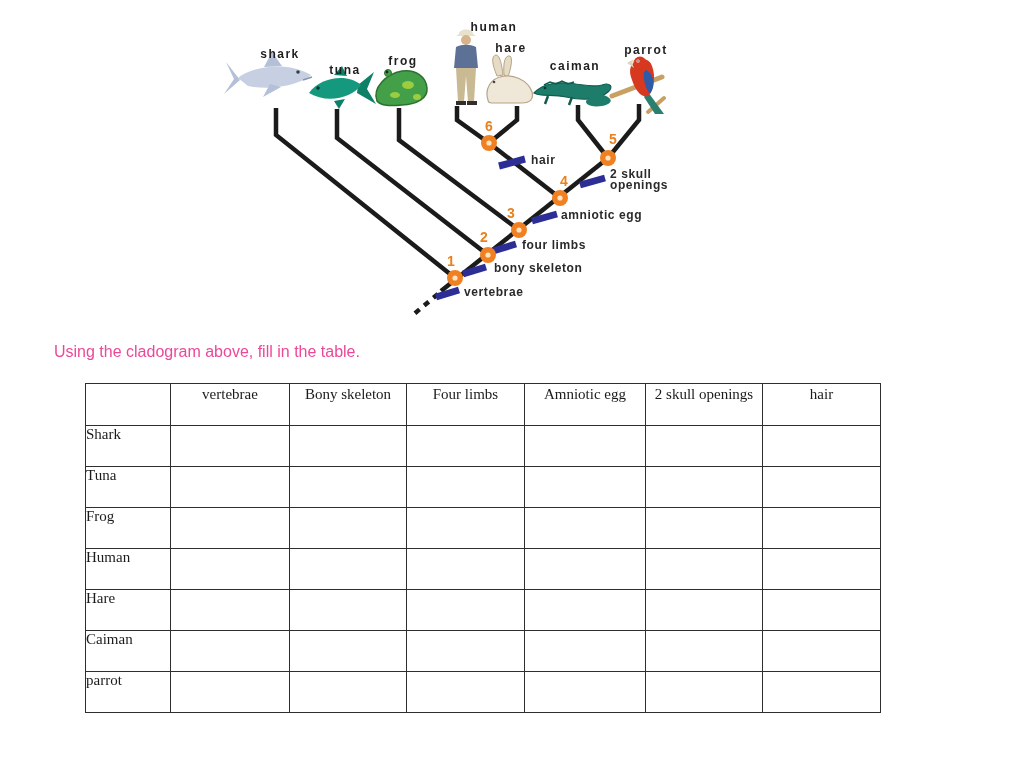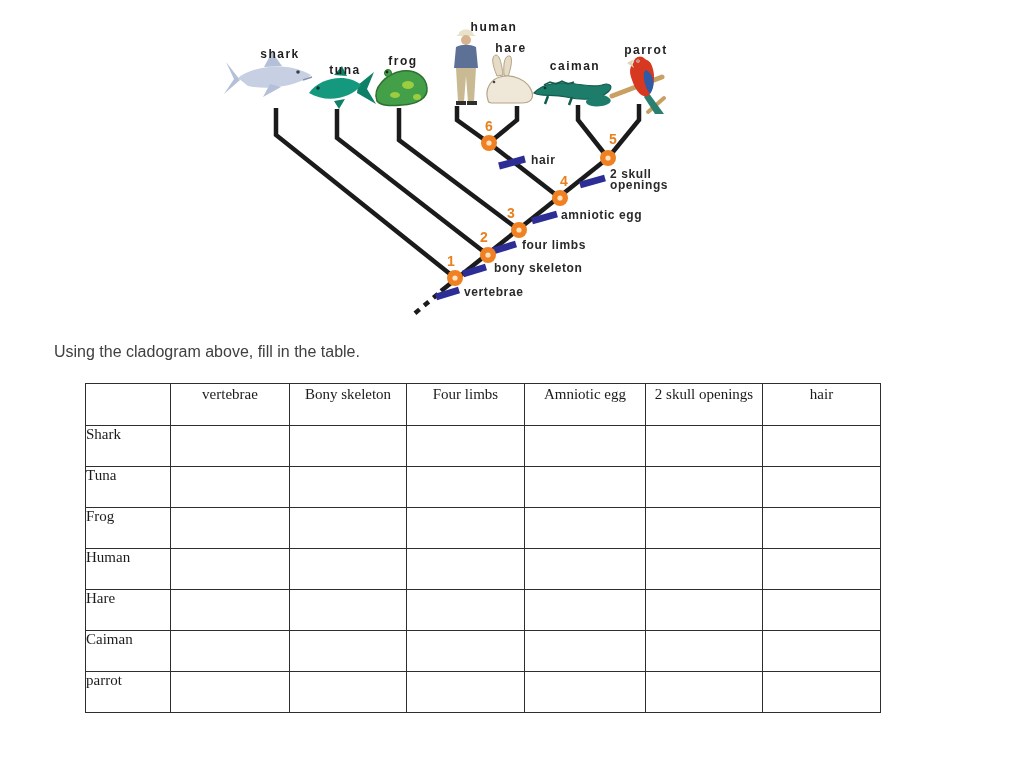--- a/index.html
+++ b/index.html
@@ -7,21 +7,21 @@
         font-family:"Liberation Sans",sans-serif;}
   .clado{position:absolute;left:0;top:0;width:1019px;height:335px;}
   .clado svg{position:absolute;left:0;top:0;}
   .animal-label{position:absolute;transform:translateX(-50%);font-weight:700;font-size:12px;
         letter-spacing:1.5px;color:#1f1f1f;white-space:nowrap;}
   .node-number{position:absolute;transform:translate(-50%,-50%);font-weight:700;font-size:14px;
         color:#e8821e;}
   .trait-label{position:absolute;font-weight:700;font-size:12px;letter-spacing:.6px;
         color:#2a2a2a;white-space:nowrap;line-height:11px;}
   .trait-label.wrap{white-space:normal;width:62px;}
-  .instruction{position:absolute;left:54px;top:343px;font-size:16px;color:#404040;}
+  .instruction{position:absolute;left:54px;top:343px;font-size:16px;color:#ec4899;}
   table.fill{position:absolute;left:85px;top:383px;border-collapse:collapse;
         font-family:"Liberation Serif",serif;font-size:15px;color:#1b1b1b;table-layout:fixed;}
   table.fill th,table.fill td{border:1.5px solid #2e2e2e;padding:0;}
   table.fill th{height:40px;vertical-align:top;text-align:center;font-weight:400;padding-top:1px;line-height:18px;}
   table.fill td{height:40px;vertical-align:top;}
   td.rowlabel{text-align:left;padding:2px 0 0 7px;}
 </style>
 </head>
 <body>
 

